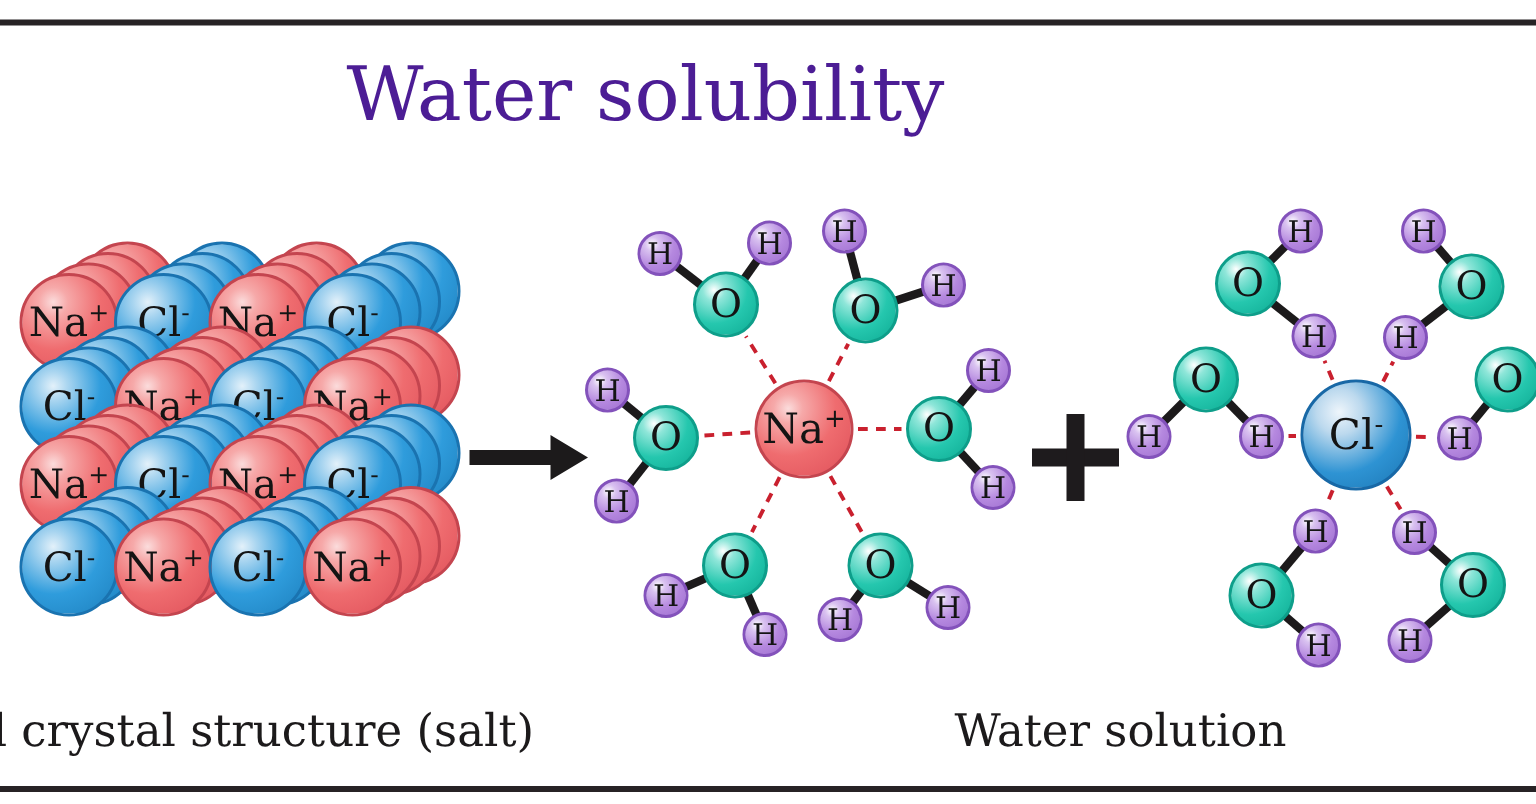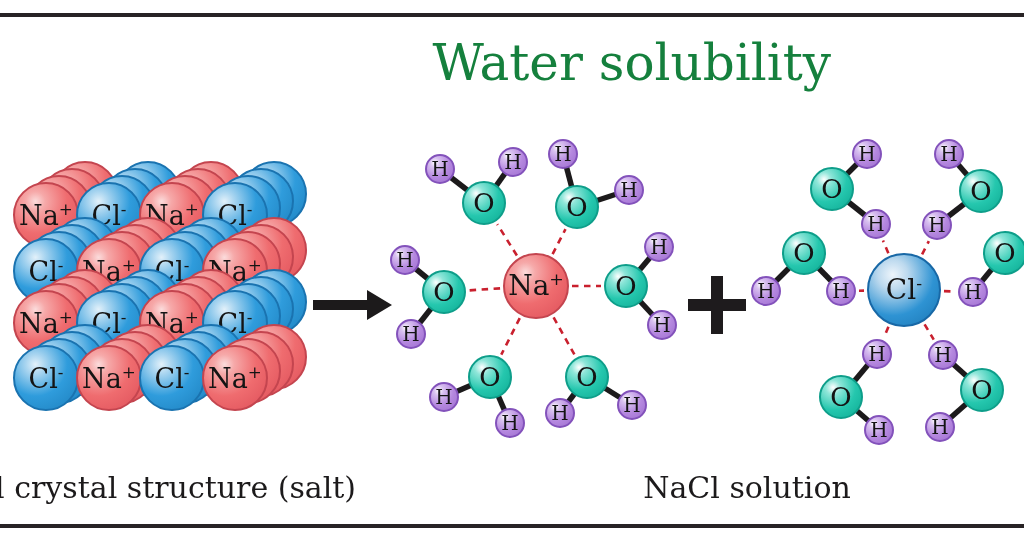--- a/index.html
+++ b/index.html
@@ -1,22 +1,22 @@
 <!DOCTYPE html>
 <html><head>
 <meta charset="utf-8">
 <style>
   html,body{margin:0;padding:0;background:#ffffff;}
   #stage{position:relative;width:1024px;height:536px;background:#ffffff;overflow:hidden;
          font-family:"DejaVu Serif","Liberation Serif",serif;}
   .frame-line{position:absolute;left:0;width:1024px;height:4px;background:#272325;}
   #frame-top{top:13px;}
   #frame-bottom{top:524px;}
-  #title{position:absolute;top:34px;left:231px;width:600px;text-align:right;
-         font-size:50px;color:#15803d;white-space:nowrap;}
+  #title{position:absolute;top:34px;left:231px;width:600px;text-align:left;
+         font-size:50px;color:#4c1d95;white-space:nowrap;}
   .caption{position:absolute;top:470px;font-size:30px;color:#1c1a1b;white-space:nowrap;}
   #caption-left{left:-72px;}
   #caption-right{left:597px;width:300px;text-align:center;}
   #lines-layer{position:absolute;left:0;top:0;width:1024px;height:536px;pointer-events:none;}
   .atom{position:absolute;border-radius:50%;display:flex;align-items:center;justify-content:center;
         box-sizing:border-box;}
   .sp-red{background:radial-gradient(circle at 33% 28%, #fbdcdc 0%, #f6a9a9 16%, #ef6c6f 52%, #e2565e 90%);
           border:2px solid #c4454f;}
   .sp-blue{background:radial-gradient(circle at 33% 28%, #e3f1fa 0%, #a9d5f0 16%, #2f9cdc 52%, #2186c4 90%);
           border:2px solid #1a73b0;}
@@ -81,21 +81,21 @@
       <line x1="924.5798302171011" y1="324.2997170285018" x2="933.7390764023045" y2="339.5651273371742" stroke="#c9202e" stroke-width="2.6" stroke-dasharray="6.5 5.5"></line>
     </svg>
 
   <div id="plus-sign">
     <div class="bar-h"></div>
     <div class="bar-v"></div>
     <span class="visually-hidden">+</span>
   </div>
 
   <div id="caption-left" class="caption">NaCl crystal structure (salt)</div>
-  <div id="caption-right" class="caption">NaCl solution</div>
+  <div id="caption-right" class="caption">Water solution</div>
 <div class="atom sp-red" style="left: 52px; top: 161px; height: 66px; width: 66px;"></div>
     <div class="atom sp-red" style="left: 39px; top: 168px; height: 66px; width: 66px;"></div>
     <div class="atom sp-red" style="left: 26px; top: 175px; height: 66px; width: 66px;"></div>
     <div class="atom sp-red" style="left: 13px; top: 182px; height: 66px; width: 66px;">
       <span class="alabel" style="font-size: 27px;"><span>Na</span><sup>+</sup></span>
     </div>
     <div class="atom sp-blue" style="left: 115px; top: 161px; height: 66px; width: 66px;"></div>
     <div class="atom sp-blue" style="left: 102px; top: 168px; height: 66px; width: 66px;"></div>
     <div class="atom sp-blue" style="left: 89px; top: 175px; height: 66px; width: 66px;"></div>
     <div class="atom sp-blue" style="left: 76px; top: 182px; height: 66px; width: 66px;">

